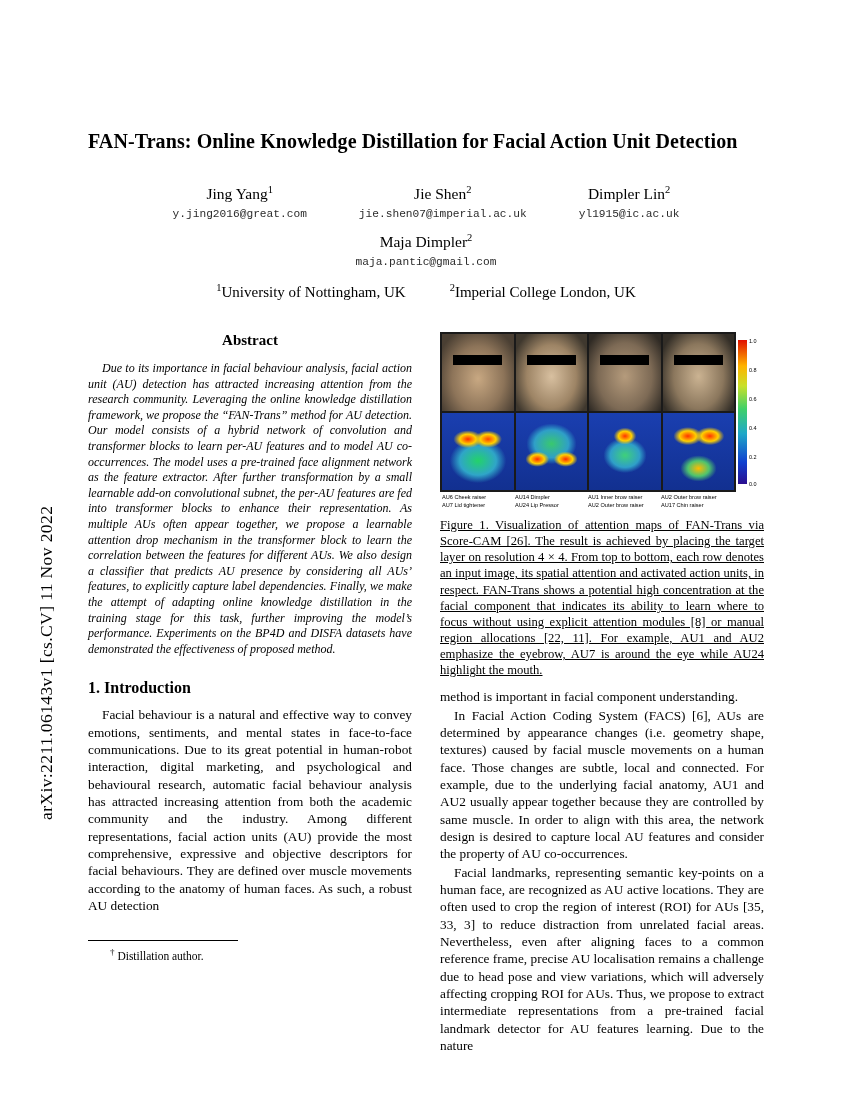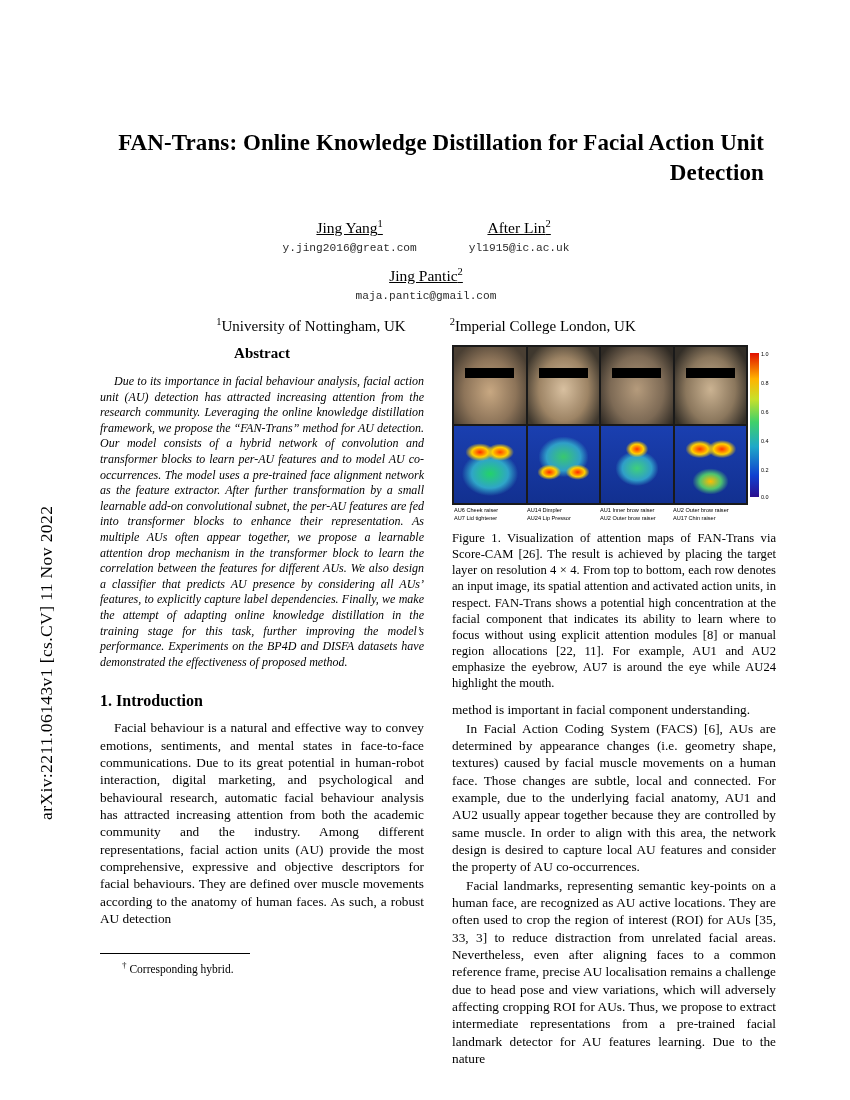--- a/index.html
+++ b/index.html
@@ -33,39 +33,38 @@
   }
 
   
   .content {
     position: absolute;
     left: 88px;
     top: 128px;
     width: 676px;
   }
   .title {
-    text-align: right;
-    font-size: 23px;
+    text-align: left;
+    font-size: 20px;
     font-weight: bold;
     letter-spacing: 0.1px;
     line-height: 1.3;
     margin-bottom: 30px;
   }
   .authors-row {
     display: flex;
     justify-content: center;
     margin-bottom: 2px;
   }
   .author-block {
     text-align: center;
     padding: 0 26px;
   }
   .author-name {
     font-size: 15.5px;
-    text-decoration: underline;
   }
   .author-name sup {
     font-size: 10.5px;
     vertical-align: super;
   }
   .author-mail {
     font-family: "Liberation Mono", monospace;
     font-size: 11.2px;
     color: #2b2b2b;
     margin-top: 5px;
@@ -85,25 +84,24 @@
   }
   .affil sup {
     font-size: 10.5px;
     vertical-align: super;
   }
 
   
   .columns {
     position: absolute;
     left: 88px;
-    top: 345px;
+    top: 332px;
     width: 676px;
     display: flex;
     gap: 28px;
-    margin-left: 12px;
   }
   .col {
     width: 324px;
   }
   .abstract-head {
     text-align: center;
     font-size: 15px;
     font-weight: bold;
     margin-bottom: 12px;
   }
@@ -251,67 +249,72 @@
     font-family: "Liberation Sans", sans-serif;
     font-size: 5.6px;
     line-height: 1.35;
     color: #000;
   }
   .fig-caption {
     font-size: 12.6px;
     line-height: 1.28;
     text-align: justify;
     margin-top: 8px;
+    text-decoration: underline;
   }
 </style>
 </head>
 <body>
 
 <div class="page">
 
   <div class="arxiv-stamp">arXiv:2211.06143v1  [cs.CV]  11 Nov 2022</div>
 
   <div class="content">
     <div class="title">FAN-Trans: Online Knowledge Distillation for Facial Action Unit Detection</div>
 
     <div class="authors-row">
       <div class="author-block">
         <div class="author-name"><span>Jing Yang</span><sup>1</sup></div>
         <div class="author-mail">y.jing2016@great.com</div>
       </div>
       <div class="author-block">
-        <div class="author-name"><span>After Lin</span><sup>2</sup></div>
+        <div class="author-name"><span>Jie Shen</span><sup>2</sup></div>
+        <div class="author-mail">jie.shen07@imperial.ac.uk</div>
+      </div>
+      <div class="author-block">
+        <div class="author-name"><span>Dimpler Lin</span><sup>2</sup></div>
         <div class="author-mail">yl1915@ic.ac.uk</div>
       </div>
     </div>
 
     <div class="authors-row second">
       <div class="author-block">
-        <div class="author-name"><span>Jing Pantic</span><sup>2</sup></div>
+        <div class="author-name"><span>Maja Dimpler</span><sup>2</sup></div>
         <div class="author-mail">maja.pantic@gmail.com</div>
       </div>
     </div>
 
     <div class="affil-row">
       <div class="affil"><sup>1</sup><span>University of Nottingham, UK</span></div>
       <div class="affil"><sup>2</sup><span>Imperial College London, UK</span></div>
     </div>
   </div>
 
   <div class="columns">
 
     <div class="col">
       <div class="abstract-head">Abstract</div>
       <p class="abs">Due to its importance in facial behaviour analysis, facial action unit (AU) detection has attracted increasing attention from the research community. Leveraging the online knowledge distillation framework, we propose the “FAN-Trans” method for AU detection. Our model consists of a hybrid network of convolution and transformer blocks to learn per-AU features and to model AU co-occurrences. The model uses a pre-trained face alignment network as the feature extractor. After further transformation by a small learnable add-on convolutional subnet, the per-AU features are fed into transformer blocks to enhance their representation. As multiple AUs often appear together, we propose a learnable attention drop mechanism in the transformer block to learn the correlation between the features for different AUs. We also design a classifier that predicts AU presence by considering all AUs’ features, to explicitly capture label dependencies. Finally, we make the attempt of adapting online knowledge distillation in the training stage for this task, further improving the model’s performance. Experiments on the BP4D and DISFA datasets have demonstrated the effectiveness of proposed method.</p>
 
       <div class="sec-head">1. Introduction</div>
       <p class="body">Facial behaviour is a natural and effective way to convey emotions, sentiments, and mental states in face-to-face communications. Due to its great potential in human-robot interaction, digital marketing, and psychological and behavioural research, automatic facial behaviour analysis has attracted increasing attention from both the academic community and the industry. Among different representations, facial action units (AU) provide the most comprehensive, expressive and objective descriptors for facial behaviours. They are defined over muscle movements according to the anatomy of human faces. As such, a robust AU detection</p>
 
       <div class="footnote-rule"></div>
-      <div class="footnote"><sup>†</sup> <span>Corresponding hybrid.</span></div>
+      <div class="footnote"><sup>†</sup> <span>Distillation author.</span></div>
     </div>
 
     <div class="col">
       <div class="figure-wrap">
         <div class="fig-img">
           <div class="fig-grid">
             <div class="cell face f1">
                 <div class="eyebar"></div>
               </div>
             <div class="cell face f2">

